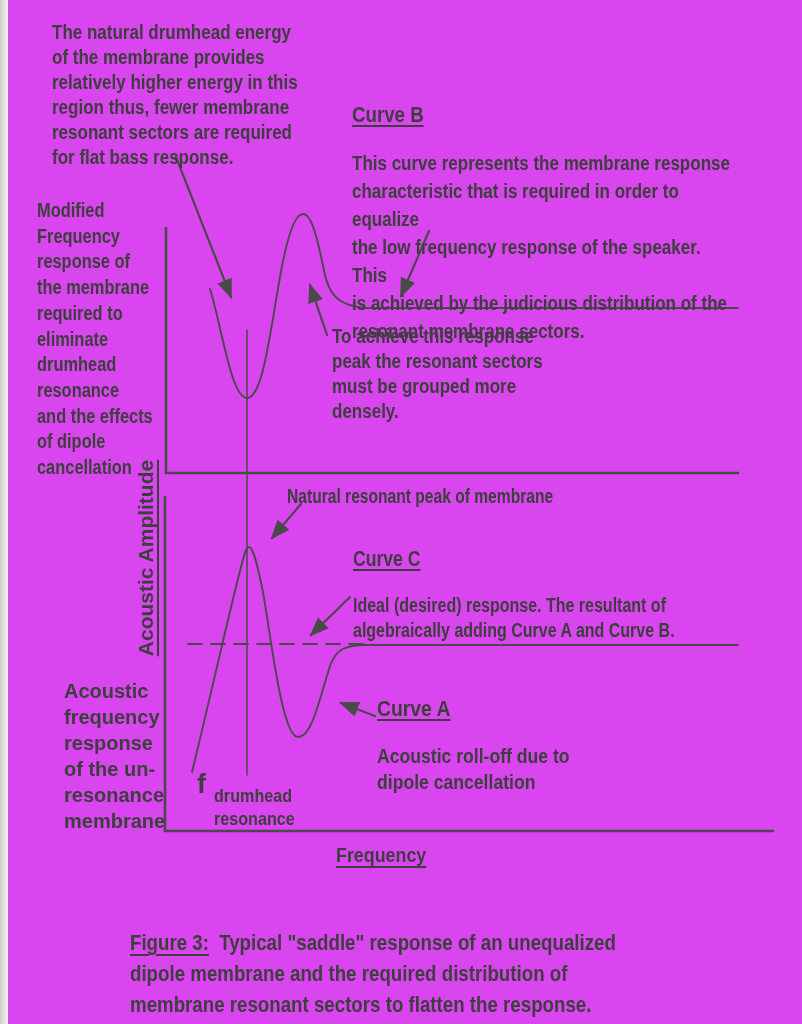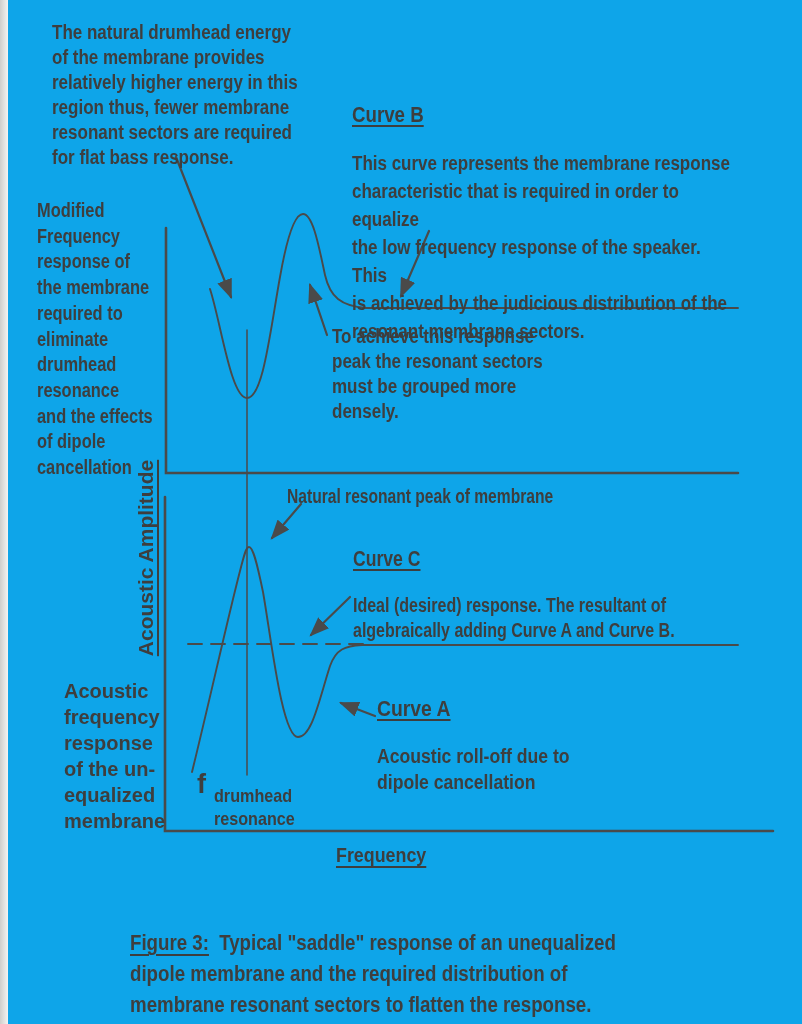--- a/index.html
+++ b/index.html
@@ -1,18 +1,18 @@
 <!DOCTYPE html>
 <html><head>
 <meta charset="utf-8">
 <style>
   html,body{margin:0;padding:0;background:#e9e9e7;}
   .page{
     position:relative;width:802px;height:1024px;margin:0 auto;
-    background:#0ea5e9;overflow:hidden;
+    background:#d946ef;overflow:hidden;
     font-family:"Liberation Sans","DejaVu Sans",sans-serif;
     font-weight:700;color:#3e3e3e;
   }
   .scan-edge{position:absolute;left:0;top:0;width:8px;height:100%;
     background:linear-gradient(90deg,#cfcfcc,#f4f4f2);}
   svg.lines{position:absolute;left:0;top:0;}
   .ann{position:absolute;white-space:pre-line;transform-origin:0 0;}
   .f20{font-size:20px;line-height:25px;}
   .f21{font-size:21px;line-height:26px;}
   .sx78{transform:scaleX(0.78);}
@@ -118,21 +118,21 @@
   <div class="ann sx88" style="left:377px;top:678px;">
     <div class="heading">Curve A</div>
     <div class="body" style="line-height:26px;">Acoustic roll-off due to
 dipole cancellation</div>
   </div>
 
   <div class="ann f20" style="left:64px;top:678px;line-height:26px;">Acoustic
 frequency
 response
 of the un-
-equalized
+resonance
 membrane</div>
 
   <div class="fsym">f</div>
   <div class="fsub sx85">drumhead
 resonance</div>
 
   <div class="ann f21 underlined sx85" style="left:336px;top:842px;">Frequency</div>
 
   <div class="caption sx85">
     <span class="prefix">Figure 3:</span><span>Typical "saddle" response of an unequalized

